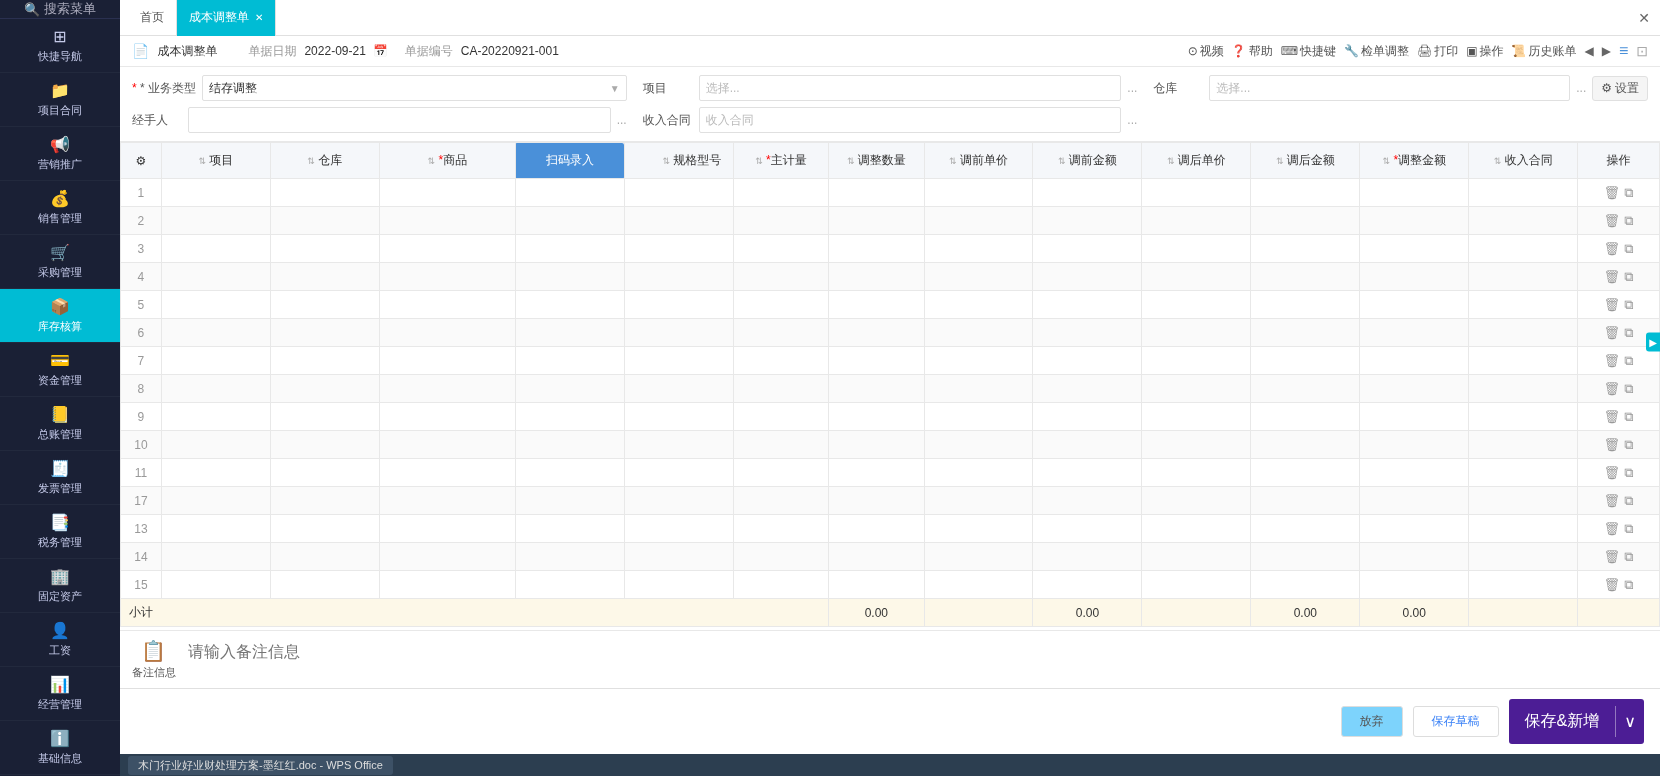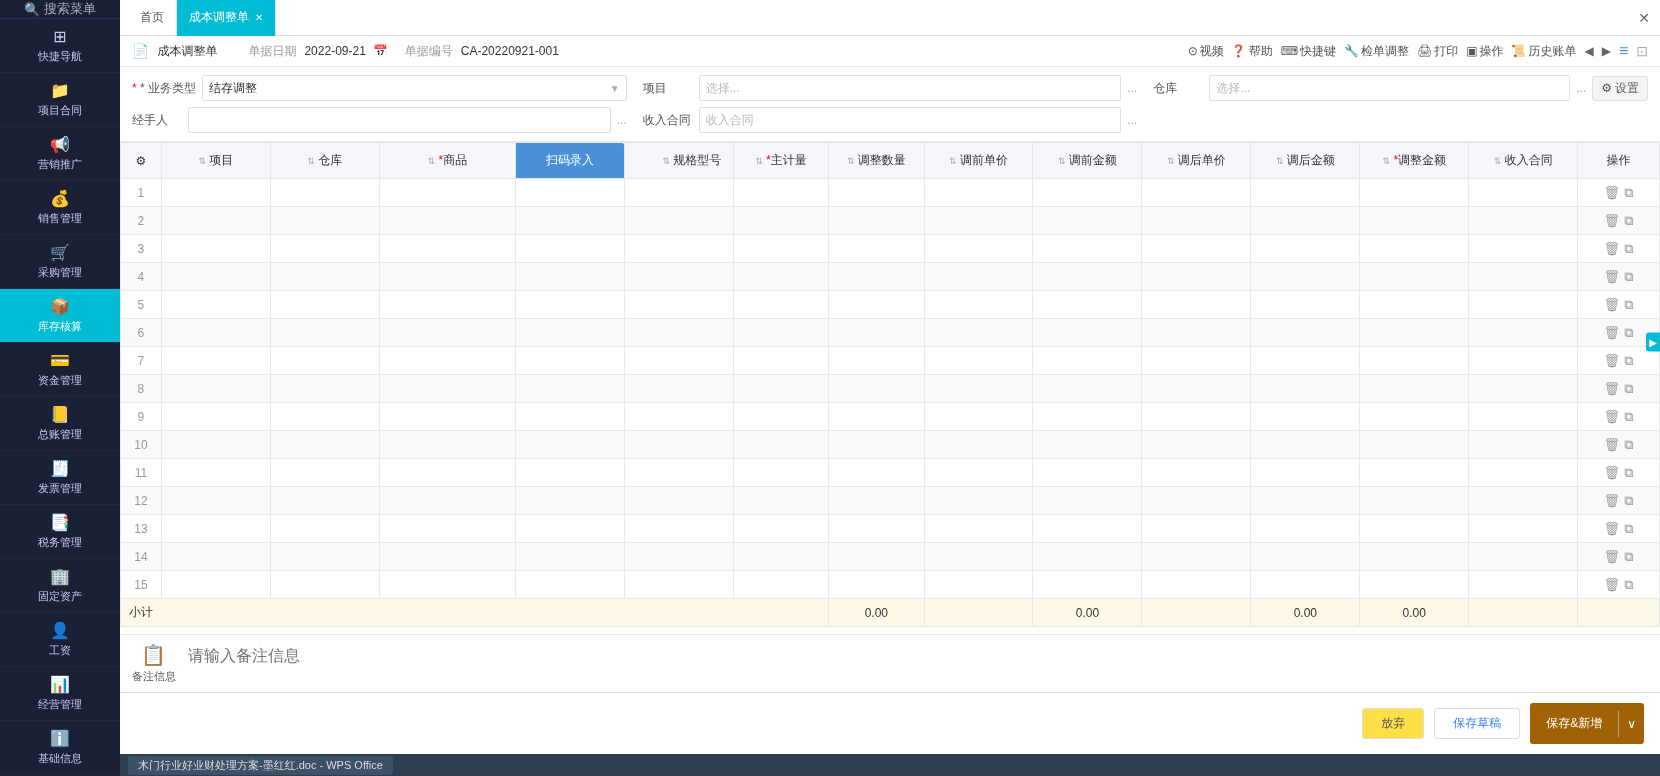--- a/index.html
+++ b/index.html
@@ -250,42 +250,42 @@
       background: #fff;
       border-top: 1px solid #e0e0e0;
       padding: 10px 16px;
       display: flex;
       justify-content: flex-end;
       gap: 10px;
       align-items: center;
     }
     .btn-discard {
       border: 1px solid #ddd;
-      background: #fde047;
+      background: #7dd3fc;
       border-radius: 3px;
       padding: 6px 18px;
       font-size: 12px;
       cursor: pointer;
       color: #555;
     }
     .btn-save-draft {
       border: 1px solid #ddd;
       background: #fff;
       border-radius: 3px;
       padding: 6px 18px;
       font-size: 12px;
       cursor: pointer;
       color: #3b82f6;
     }
     .btn-save-new {
       border: none;
-      background: #a16207;
+      background: #4c1d95;
       border-radius: 3px;
       padding: 6px 0;
-      font-size: 12px;
+      font-size: 16px;
       cursor: pointer;
       color: #fff;
       display: flex;
       align-items: center;
     }
     .btn-save-new-main {
       padding: 6px 16px;
     }
     .btn-save-new-arrow {
       padding: 6px 8px;
@@ -776,21 +776,21 @@
       <td></td>
       <td></td>
       <td>
         <div class="action-cell">
           <span class="action-btn">🗑</span>
           <span class="action-btn">⧉</span>
         </div>
       </td>
     </tr>
             <tr>
-      <td class="row-num">12</td>
+      <td class="row-num">17</td>
       <td></td>
       <td></td>
       <td></td>
       <td></td>
       <td></td>
       <td></td>
       <td></td>
       <td></td>
       <td></td>
       <td></td>

